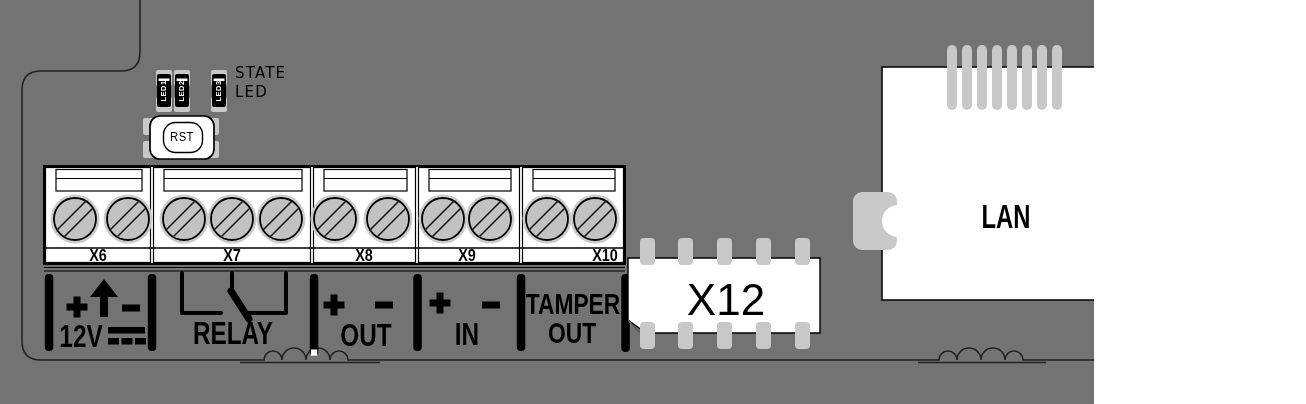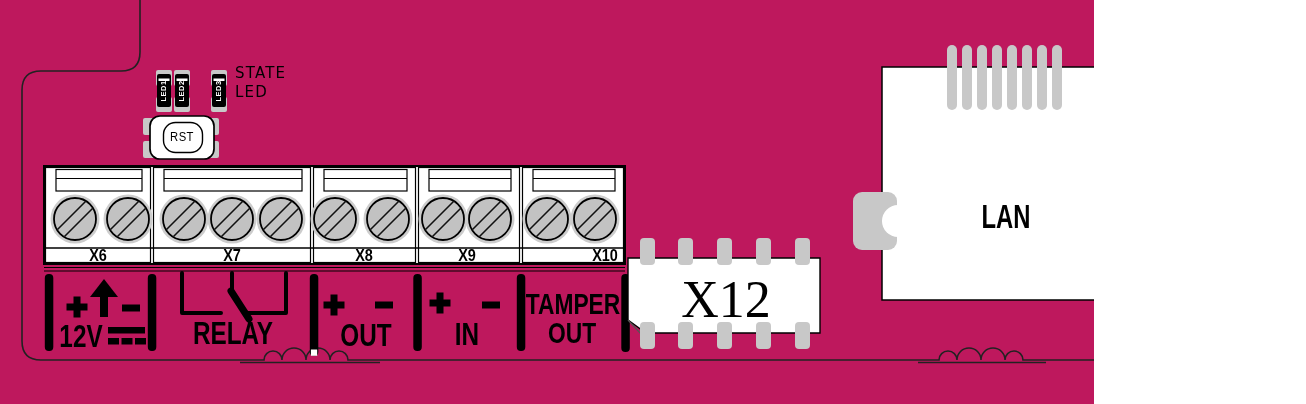--- a/index.html
+++ b/index.html
@@ -1,24 +1,24 @@
 <!DOCTYPE html>
 <html><head>
 <meta charset="utf-8">
 <style>
   html,body{margin:0;padding:0;background:#ffffff;}
-  #stage{position:relative;width:1094px;height:404px;background:#be185d;overflow:hidden;
+  #stage{position:relative;width:1094px;height:404px;background:#737373;overflow:hidden;
          font-family:"Liberation Sans",sans-serif;color:#000;}
   #stage svg{position:absolute;left:0;top:0;}
   .txt{position:absolute;white-space:nowrap;}
   .cond{font-weight:bold;text-align:center;width:140px;transform-origin:50% 50%;}
   .big{font-size:32px;line-height:32px;transform:scaleX(.76);letter-spacing:0px;}
   .xlbl{font-size:17px;line-height:17px;transform:scaleX(.85);width:80px;}
   .lan{font-size:34px;line-height:34px;transform:scaleX(.70);}
-  .x12{font-family:Liberation Serif, serif;font-weight:400;font-size:52px;line-height:48px;
+  .x12{font-family:Liberation Sans, sans-serif;font-weight:400;font-size:44px;line-height:48px;
        width:160px;text-align:center;}
   .state{font-family:"DejaVu Sans",sans-serif;font-size:15px;line-height:18px;letter-spacing:1.2px;}
   .ledtxt{width:34px;height:12px;font-size:7.5px;line-height:12px;font-weight:bold;color:#fff;
           text-align:center;transform:rotate(-90deg);transform-origin:50% 50%;letter-spacing:.5px;}
   .rst{font-size:12.5px;line-height:13px;width:60px;text-align:center;letter-spacing:.5px;
        transform:scaleX(.9);transform-origin:50% 50%;}
 </style>
 </head>
 <body>
 

